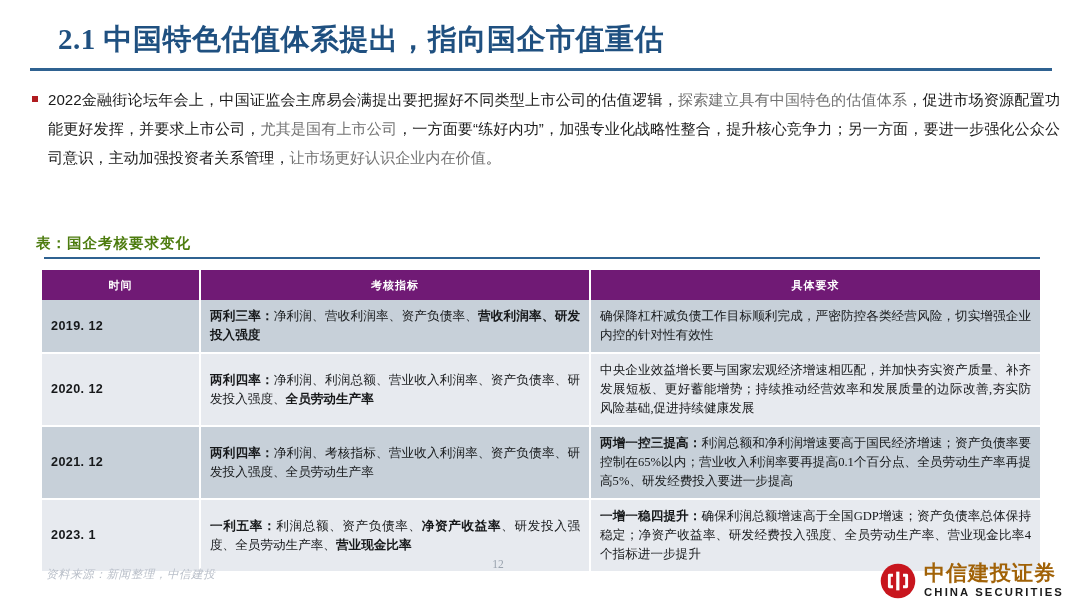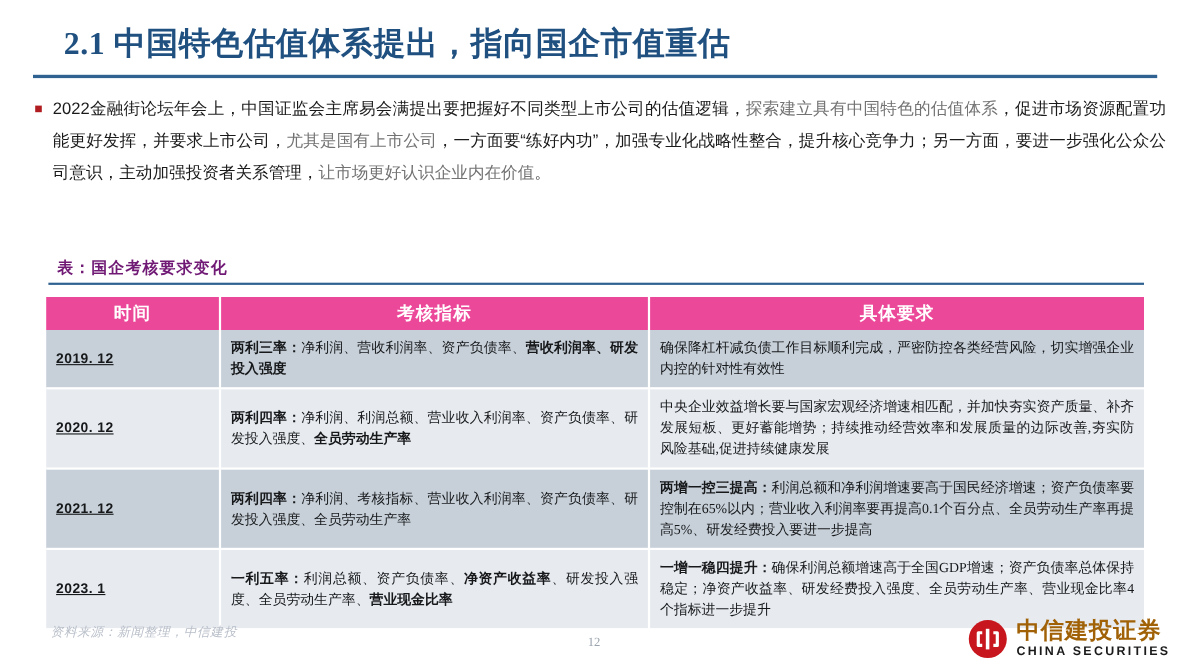--- a/index.html
+++ b/index.html
@@ -61,26 +61,26 @@
     height: 6px;
     background: #b01c20;
   }
   .hl {
     color: #737373;
   }
 
   
   .tbl-caption {
     position: absolute;
-    left: 52px;
+    left: 36px;
     top: 234px;
     font-family: "Liberation Serif", "DejaVu Serif", serif;
     font-weight: bold;
     font-size: 14.5px;
-    color: #701a75;
+    color: #4d7c0f;
     letter-spacing: 1px;
   }
   .caption-rule {
     position: absolute;
     left: 44px;
     top: 257px;
     width: 996px;
     height: 2px;
     background: #2f6291;
   }
@@ -92,23 +92,23 @@
     top: 270px;
     width: 998px;
   }
   table.kpi {
     border-collapse: collapse;
     width: 998px;
     table-layout: fixed;
     font-family: "Liberation Serif", "DejaVu Serif", serif;
   }
   table.kpi th {
-    background: #ec4899;
+    background: #701a75;
     color: #ffffff;
-    font-size: 16px;
+    font-size: 11px;
     font-weight: bold;
     height: 28px;
     letter-spacing: 1px;
     border-right: 2px solid #ffffff;
     vertical-align: middle;
   }
   table.kpi th:last-child { border-right: none; }
   table.kpi td {
     border-right: 2px solid #ffffff;
     border-bottom: 2px solid #ffffff;
@@ -122,40 +122,39 @@
   }
   table.kpi td:last-child { border-right: none; margin-left: 28px; }
   table.kpi tr.odd td { background: #c7d0d9; }
   table.kpi tr.even td { background: #e7eaef; }
   td.period {
     text-align: center;
     font-family: "Liberation Sans", "DejaVu Sans", sans-serif;
     font-weight: bold;
     font-size: 13.2px;
     letter-spacing: 0.4px;
-    text-decoration: underline;
   }
   .b { font-weight: bold; }
 
   
   .source {
     position: absolute;
     left: 46px;
     top: 567px;
     font-family: "Liberation Serif", "DejaVu Serif", serif;
     font-style: italic;
     font-size: 11.5px;
     color: #b9bfc9;
     letter-spacing: 0.6px;
   }
   .pagenum {
     position: absolute;
     left: 0;
-    top: 578px;
-    width: 1080px;
+    top: 558px;
+    width: 996px;
     text-align: center;
     font-size: 11.5px;
     color: #9aa3ae;
     font-family: Liberation Serif, serif;
   }
 
   
   .logo {
     position: absolute;
     right: 16px;

